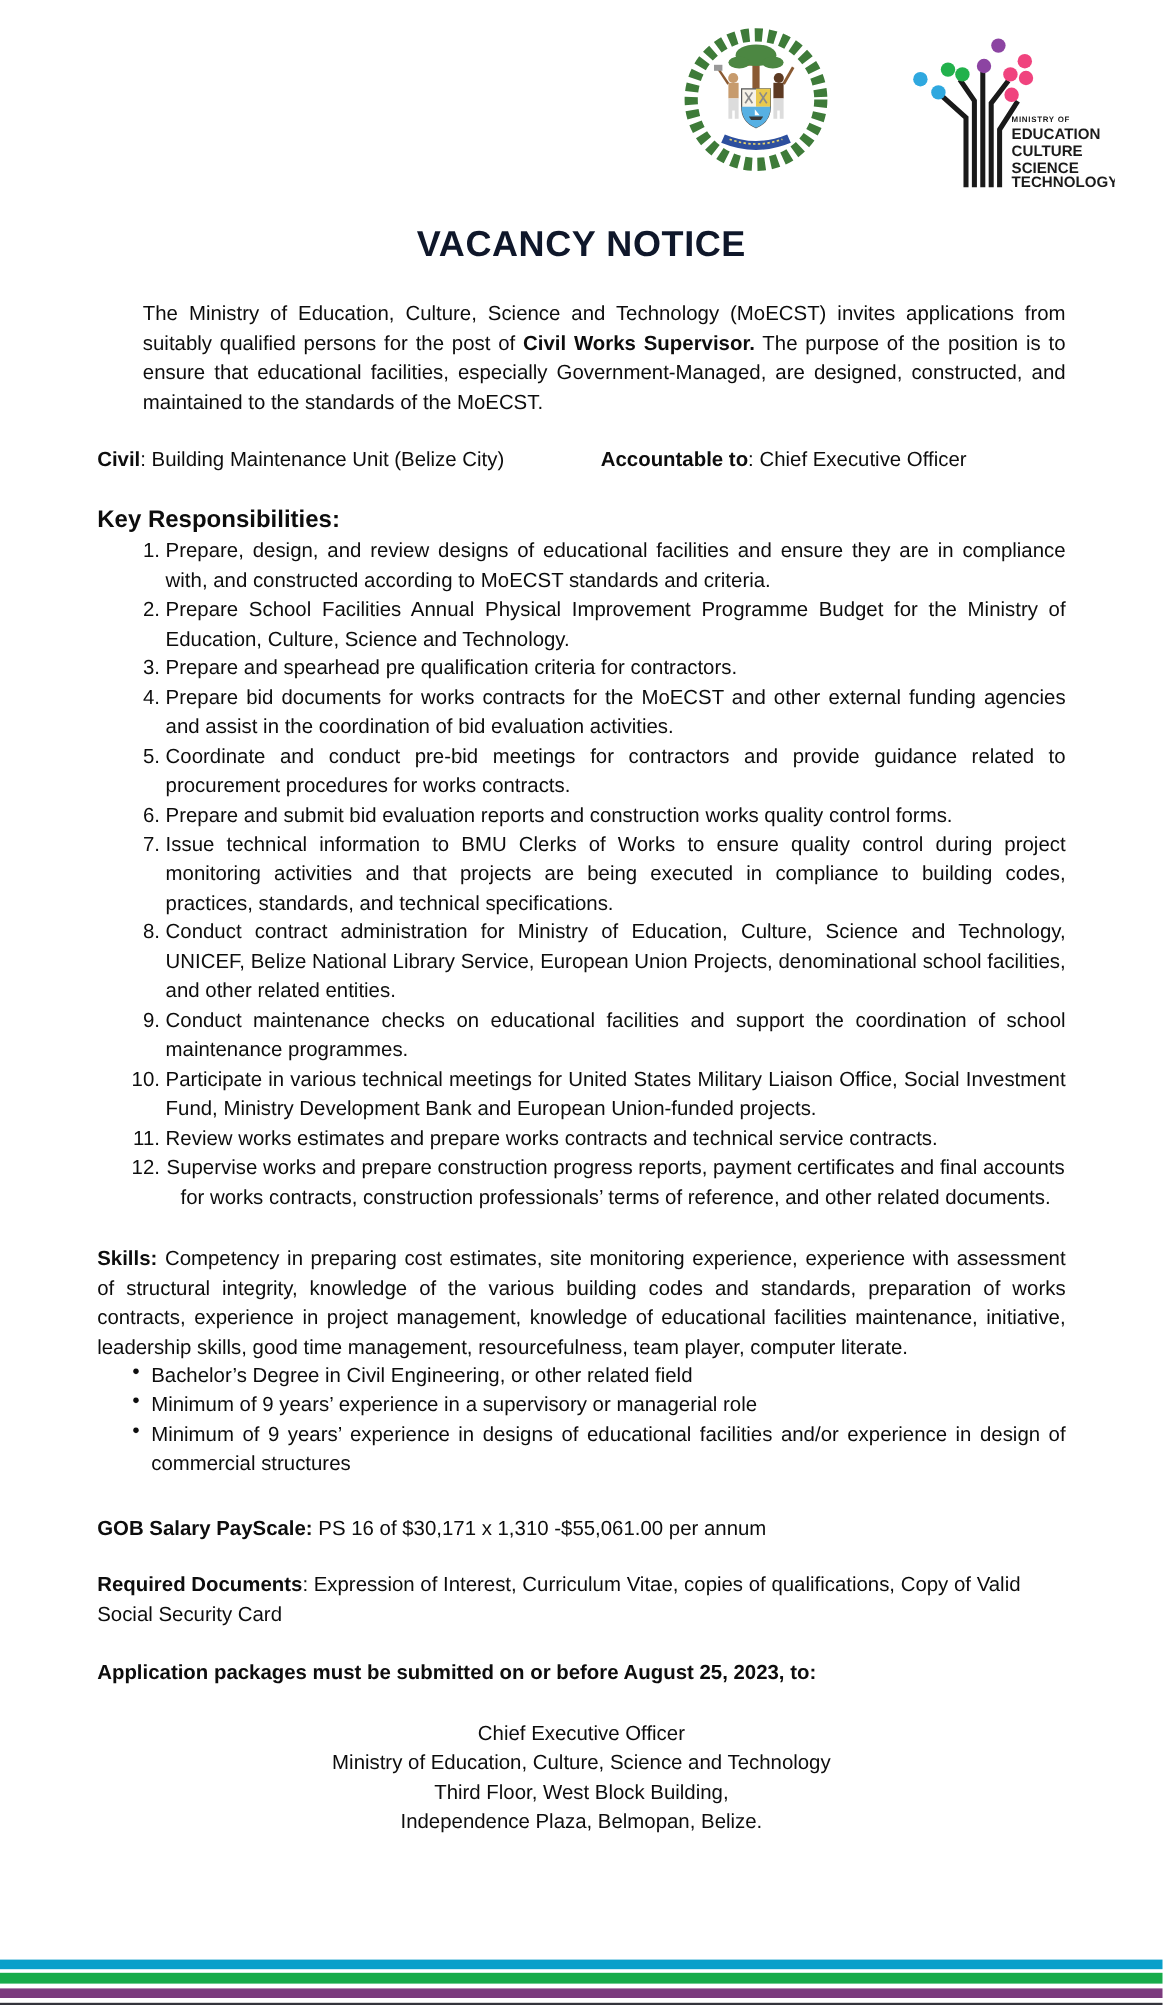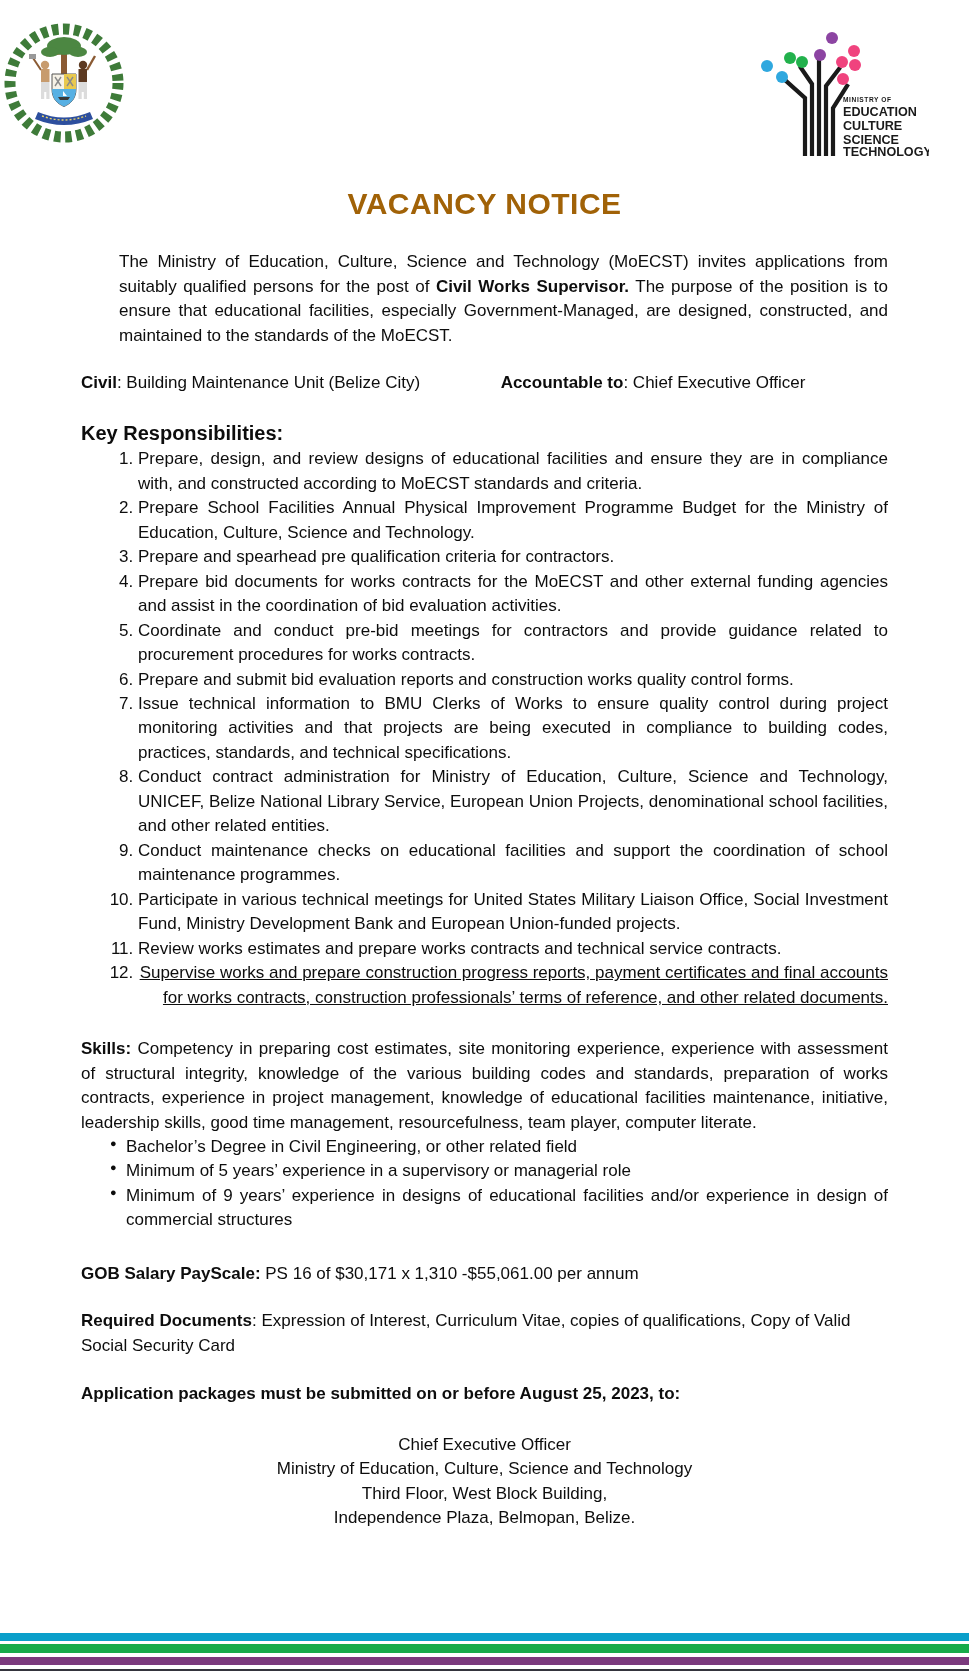--- a/index.html
+++ b/index.html
@@ -11,46 +11,46 @@
     background: #fff;
     font-family: "Liberation Sans", "DejaVu Sans", sans-serif;
     font-size: 17px;
     line-height: 1.44;
     color: #0d0d0d;
     overflow: hidden;
   }
   .content { padding: 0 81px; }
   .logo-row {
     display: flex;
-    justify-content: space-between;
+    justify-content: flex-end;
     align-items: flex-start;
     gap: 39px;
     padding-top: 16px;
     margin-right: 40px;
   }
   h1.title {
     margin: 26px 0 0;
     text-align: center;
-    color: #a16207;
+    color: #0f172a;
     font-size: 30px;
     letter-spacing: .5px;
     font-weight: bold;
   }
   p { margin: 0; }
   .just { text-align: justify; }
   .intro { margin-top: 25px; margin-left: 38px; }
   .unit-row { display: flex; margin-top: 23px; }
   .unit-row .left { width: 52%; }
   h2.sec { font-size: 20px; margin: 23px 0 0; font-weight: bold; }
   ol.resp {
     margin: 0; padding: 0 0 0 57px;
     list-style: decimal;
   }
   ol.resp li { text-align: justify; padding-left: 0; }
-  ol.resp li:last-child { text-align: right; text-decoration: underline; }
+  ol.resp li:last-child { text-align: center; }
   .skills { margin-top: 27px; }
   h2.minq { margin-top: 30px; }
   ul.quals { margin: 0 0 0 29px; padding: 0; list-style: none; }
   ul.quals li { position: relative; padding-left: 16px; text-align: justify; }
   ul.quals li::before {
     content: "\25CF";
     position: absolute; left: 0; top: 1px;
     font-size: 11px;
   }
   .salary { margin-top: 29px; }
@@ -161,21 +161,21 @@
         <li>Conduct maintenance checks on educational facilities and support the coordination of school maintenance programmes.</li>
         <li>Participate in various technical meetings for United States Military Liaison Office, Social Investment Fund, Ministry Development Bank and European Union-funded projects.</li>
         <li>Review works estimates and prepare works contracts and technical service contracts.</li>
         <li>Supervise works and prepare construction progress reports, payment certificates and final accounts for works contracts, construction professionals’ terms of reference, and other related documents.</li>
       </ol>
 
     <p class="skills just"><b>Skills:</b><span> Competency in preparing cost estimates, site monitoring experience, experience with assessment of structural integrity, knowledge of the various building codes and standards, preparation of works contracts, experience in project management, knowledge of educational facilities maintenance, initiative, leadership skills, good time management, resourcefulness, team player, computer literate.</span></p>
 
     <ul class="quals">
         <li>Bachelor’s Degree in Civil Engineering, or other related field</li>
-        <li>Minimum of 5 years’ experience in a supervisory or managerial role</li>
+        <li>Minimum of 9 years’ experience in a supervisory or managerial role</li>
         <li>Minimum of 9 years’ experience in designs of educational facilities and/or experience in design of commercial structures</li>
       </ul>
 
     <p class="salary"><b>GOB Salary PayScale:</b><span> PS 16 of $30,171 x 1,310 -$55,061.00 per annum</span></p>
 
 
     <p class="docs"><b>Required Documents</b><span>: Expression of Interest, Curriculum Vitae, copies of qualifications, Copy of Valid Social Security Card</span></p>
 
     <p class="deadline">Application packages must be submitted on or before August 25, 2023, to:</p>
 

